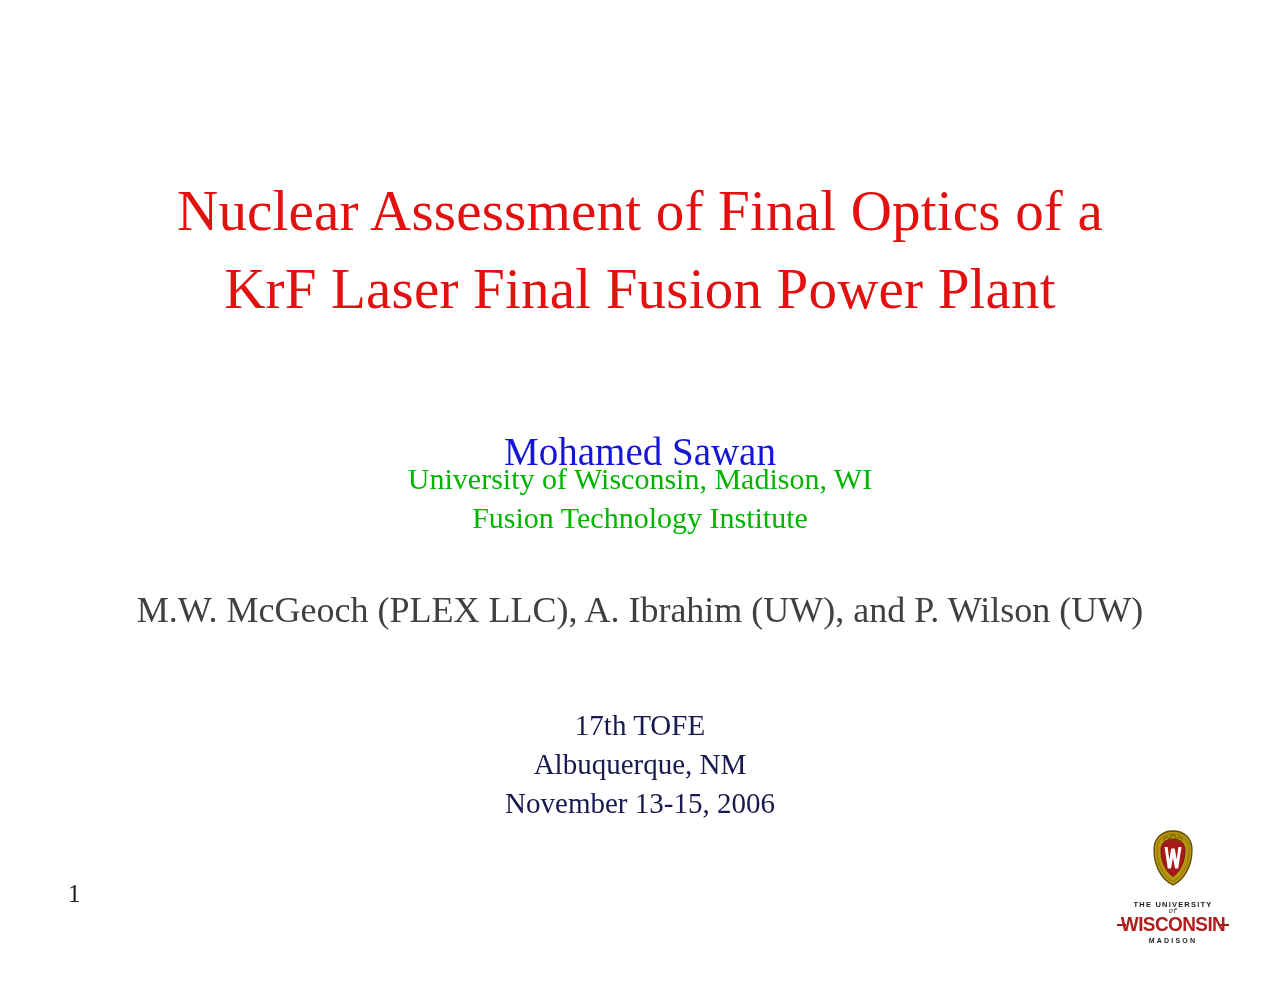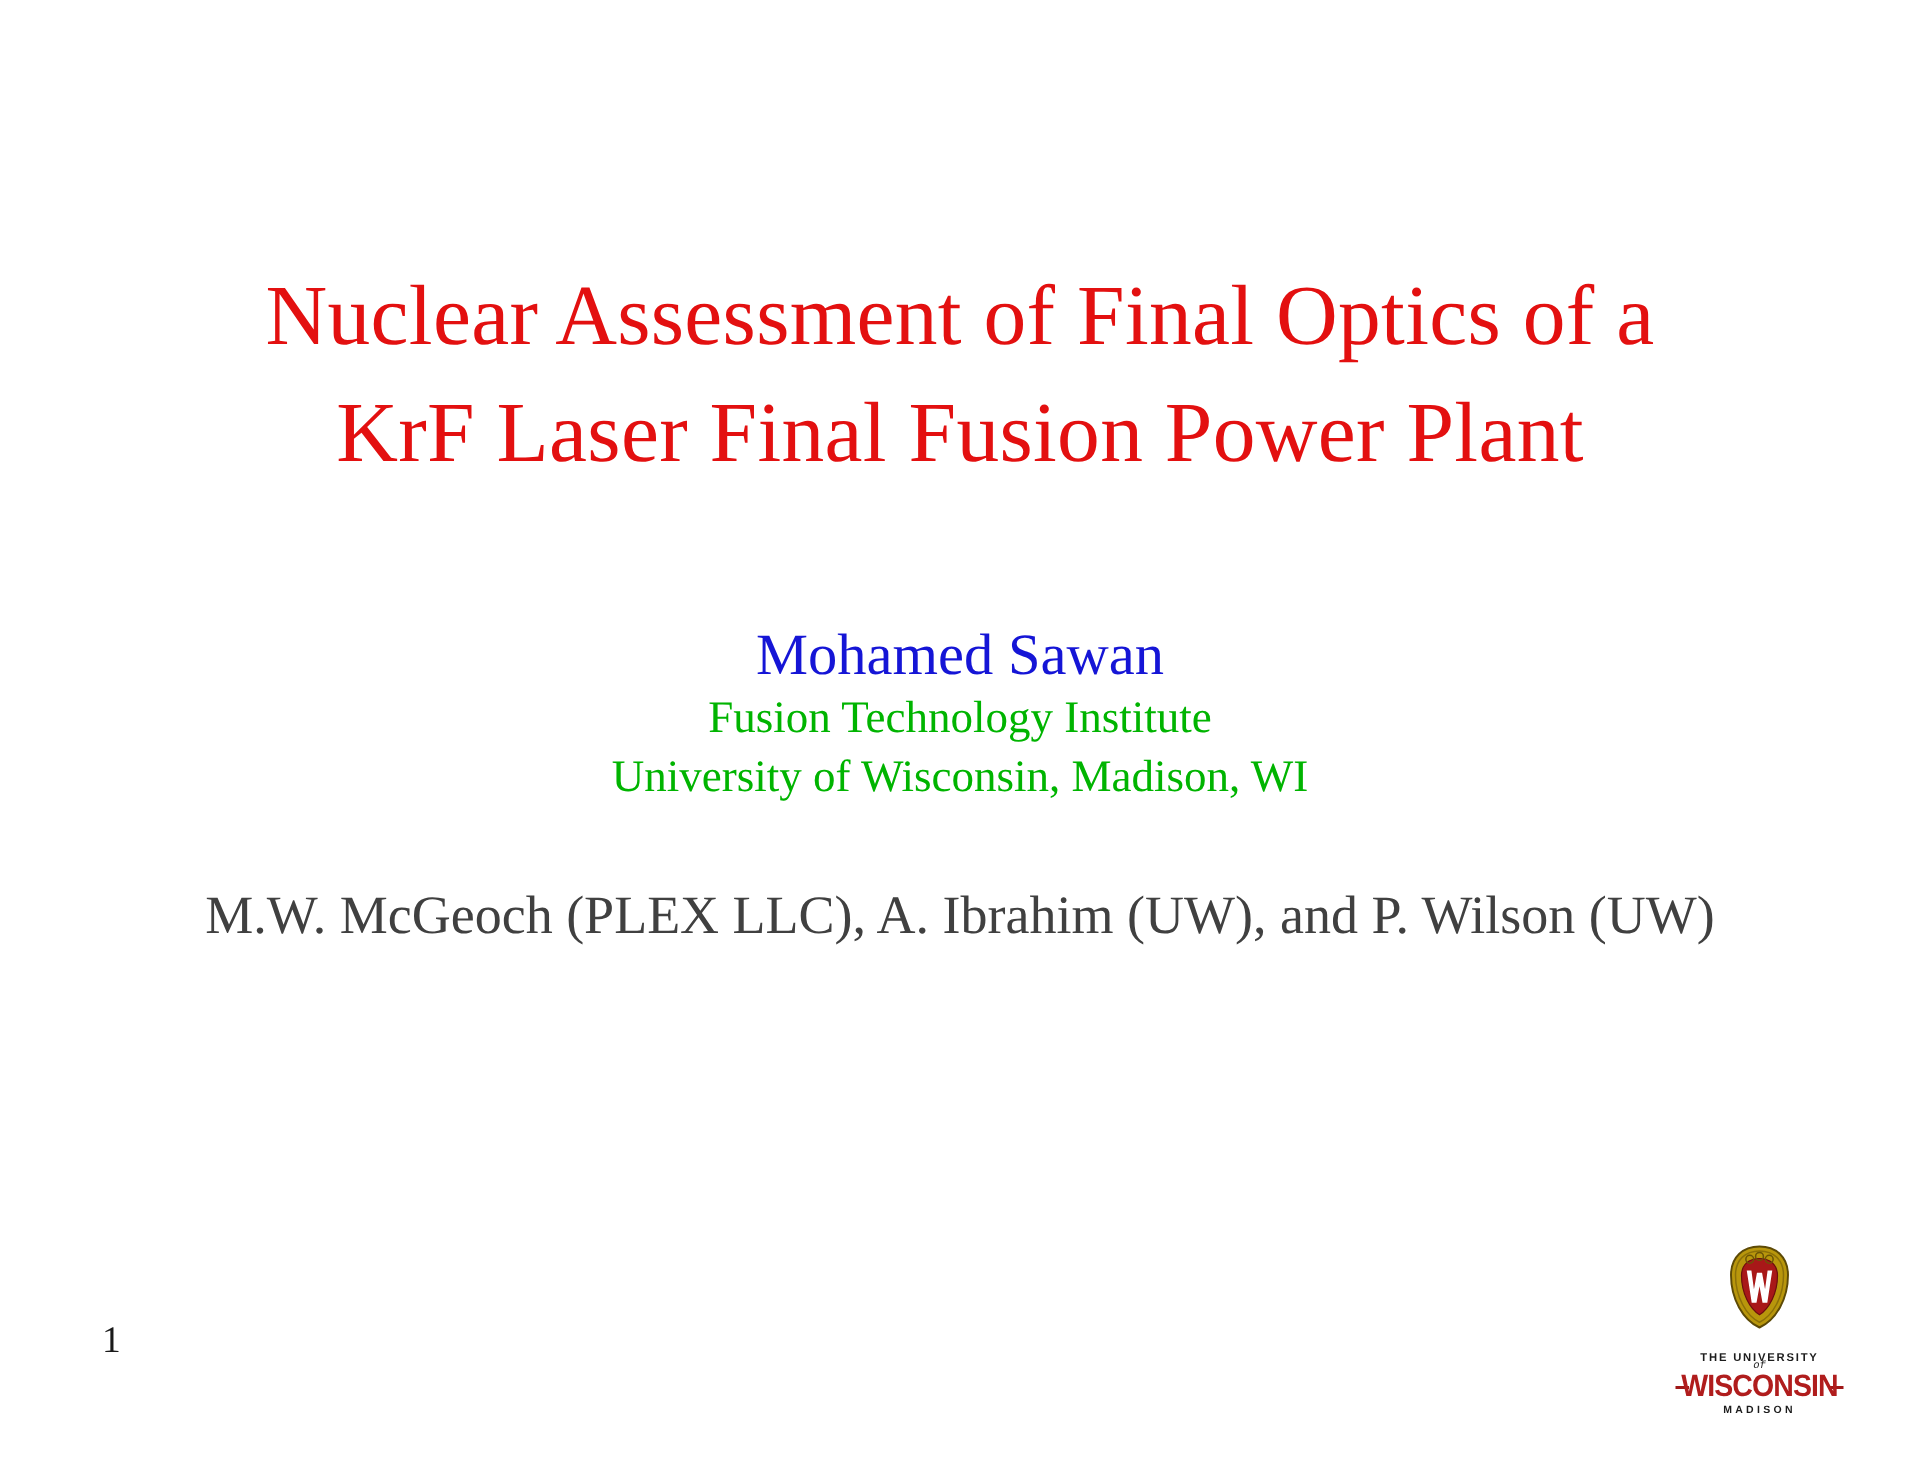--- a/index.html
+++ b/index.html
@@ -31,21 +31,21 @@
     line-height: 78px;
     font-weight: normal;
     letter-spacing: 0.2px;
     white-space: nowrap;
   }
 
   
   .presenter {
     position: absolute;
     left: 0;
-    top: 413px;
+    top: 428px;
     width: 1280px;
     text-align: center;
     color: #1515d6;
     font-size: 39px;
     line-height: 48px;
   }
 
   
   .affiliation {
     position: absolute;
@@ -177,26 +177,31 @@
 <div id="slide">
 
   <div class="title-block">
     <div class="title-line">Nuclear Assessment of Final Optics of a</div>
     <div class="title-line">KrF Laser Final Fusion Power Plant</div>
   </div>
 
   <div class="presenter">Mohamed Sawan</div>
 
   <div class="affiliation">
+    <div>University of Wisconsin, Madison, WI</div>
     <div>Fusion Technology Institute</div>
-    <div>University of Wisconsin, Madison, WI</div>
   </div>
 
   <div class="coauthors">M.W. McGeoch (PLEX LLC), A. Ibrahim (UW), and P. Wilson (UW)</div>
 
+  <div class="conference">
+    <div>17th TOFE</div>
+    <div>Albuquerque, NM</div>
+    <div>November 13-15, 2006</div>
+  </div>
 
   <div class="page-number">1</div>
 
   <div class="uw-logo">
 
     <div class="crest-wrap">
       <svg class="crest-svg" width="44" height="56" viewBox="0 0 44 56">
 
         <path d="M22 1 C33 1 41 8 41 20 C41 36 33 50 22 55 C11 50 3 36 3 20 C3 8 11 1 22 1 Z" fill="#b8960c" stroke="#5d4a06" stroke-width="1.3"></path>
 

